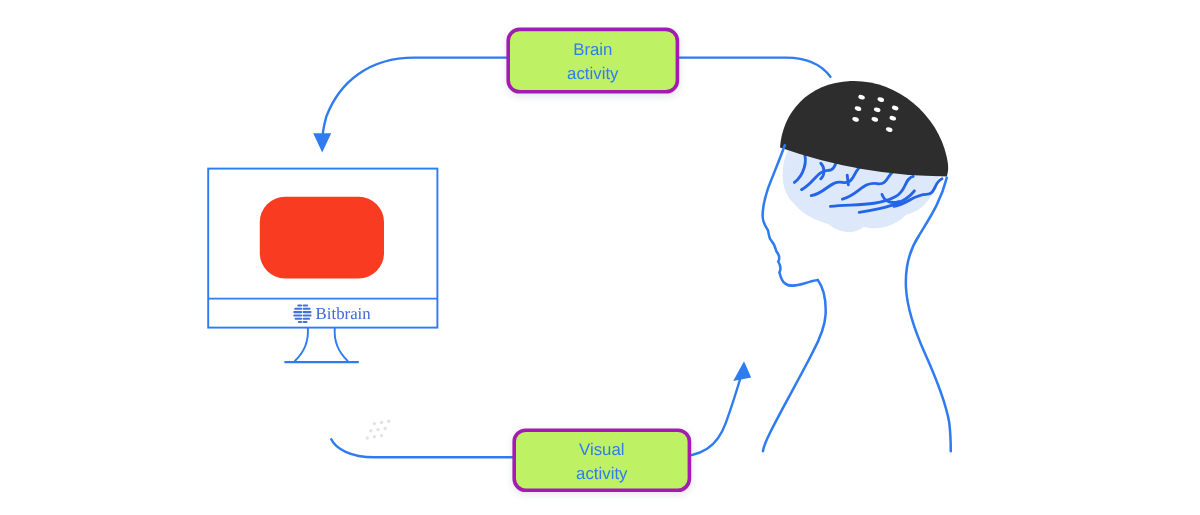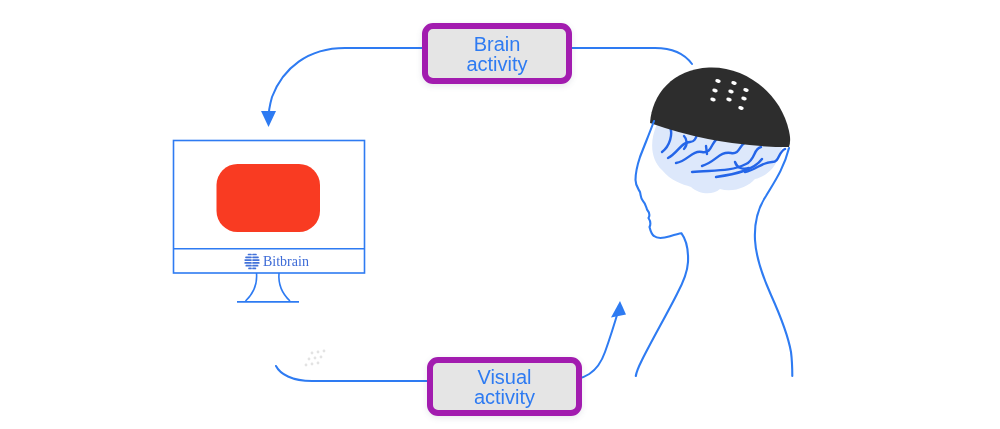--- a/index.html
+++ b/index.html
@@ -6,26 +6,26 @@
   .stage{
     position:relative;
     width:1000px;height:429px;
     background:#ffffff;
     overflow:hidden;
     font-family:"Liberation Sans", sans-serif;
   }
   .stage svg{position:absolute;left:0;top:0;}
   .label-box{
     position:absolute;
-    background:#e5e5e5;
-    border:6px solid #a21caf;
+    background:#bef264;
+    border:3px solid #a21caf;
     border-radius:11px;
     box-shadow:0 2px 6px rgba(80,90,110,0.14);
     color:#2e7bf2;
-    font-size:20px;
+    font-size:14px;
     line-height:20px;
     display:flex;flex-direction:column;
     align-items:center;justify-content:center;
     text-align:center;
     z-index:2;
   }
   #label-brain-activity{left:422px;top:23px;width:138px;height:49px;}
   #label-visual-feedback{left:427px;top:357px;width:143px;height:47px;text-align:right;}
 </style>
 </head>

